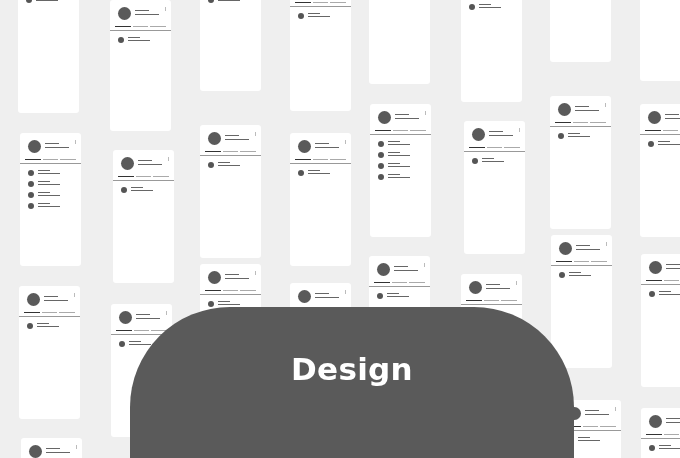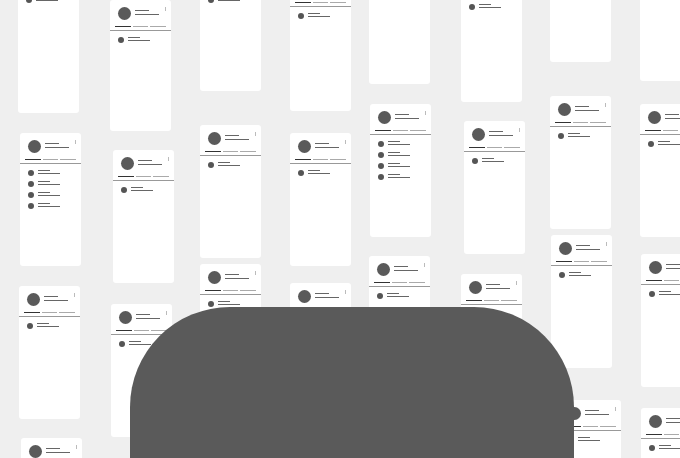--- a/index.html
+++ b/index.html
@@ -411,14 +411,15 @@
       <div class="row" style="top: 37px;">
         <div class="dot"></div>
         <div class="l1"></div>
         <div class="l2"></div>
       </div>
     </div>
   </div>
 
 <div id="banner">
   <div id="banner-title">
+    <div>Design</div>
   </div>
 </div>
 
 </body></html>

